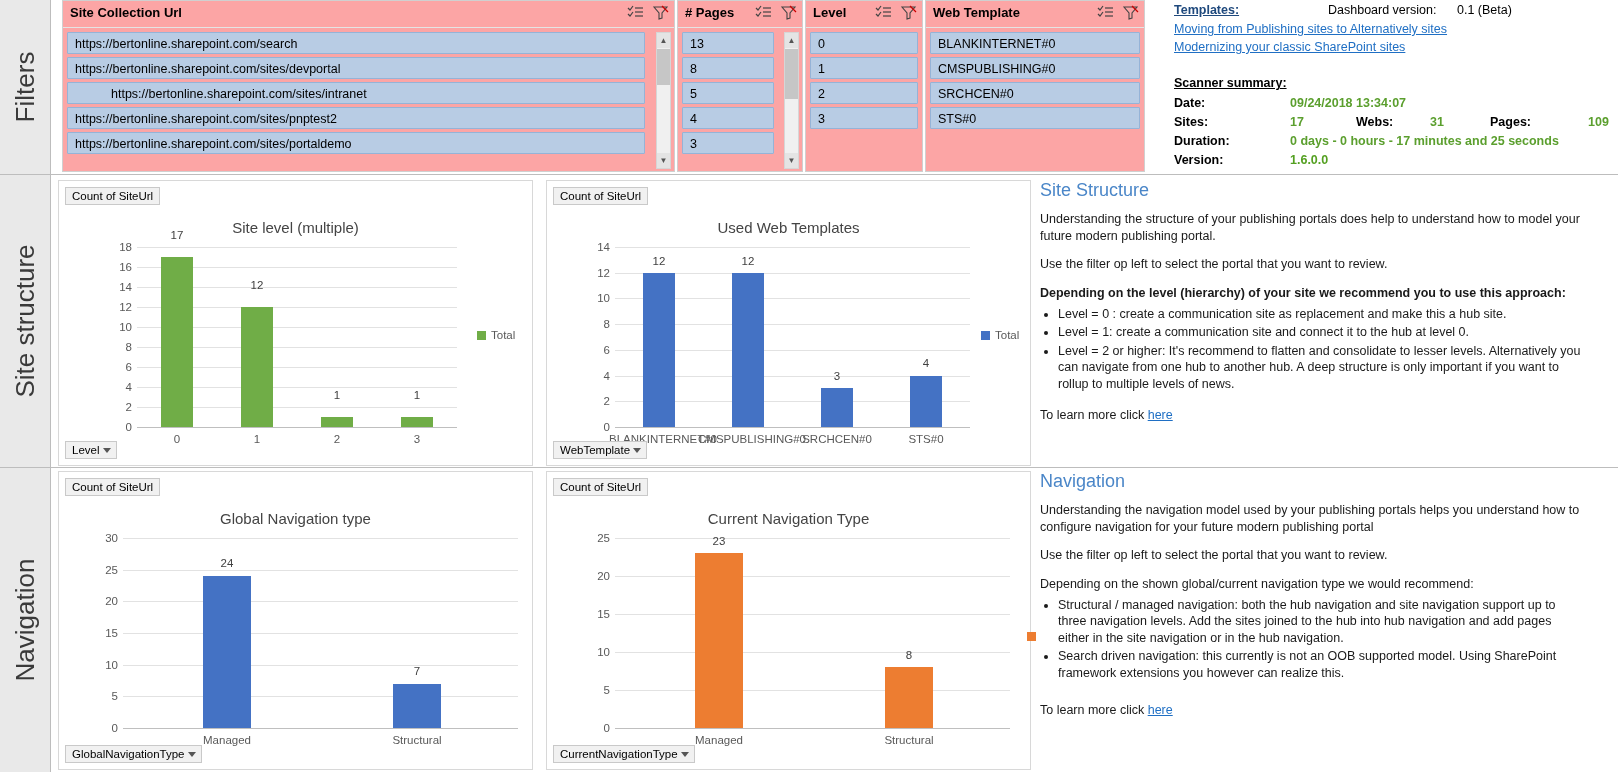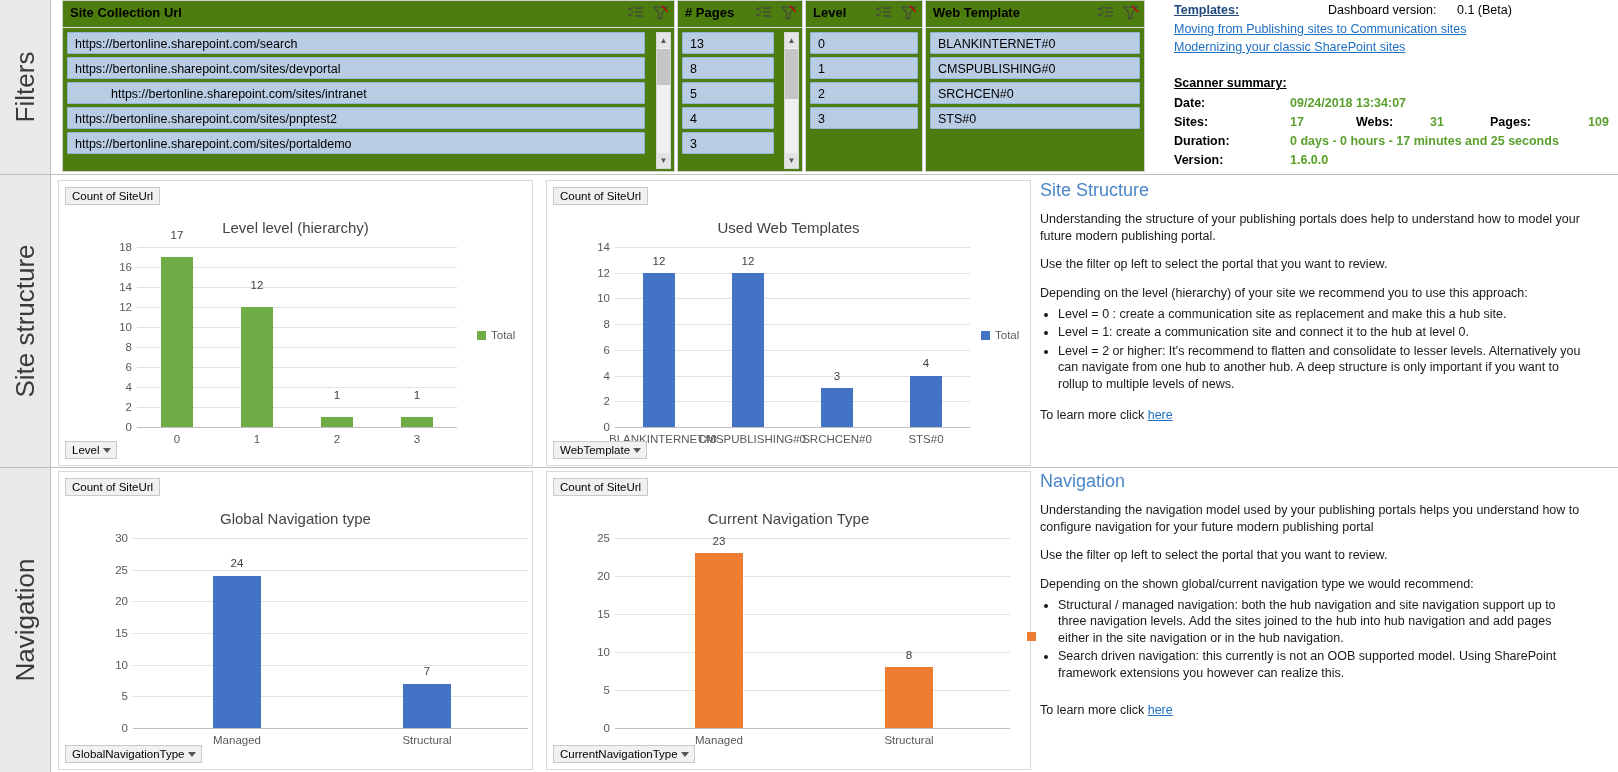--- a/index.html
+++ b/index.html
@@ -20,21 +20,21 @@
     font-family:"Liberation Sans", sans-serif;
   }
   #rail-filters{top:0;height:174px;}
   #rail-structure{top:175px;height:292px;}
   #rail-navigation{top:468px;height:304px;}
 
   .hsep{position:absolute;left:0;width:1618px;height:1px;background:#bdbdbd;}
 
   
   .filters{position:absolute;left:51px;top:0;width:1567px;height:174px;background:#fff;}
-  .slicer{position:absolute;border:1px solid #d0d0d0;background:#4d7c0f;box-sizing:border-box;}
+  .slicer{position:absolute;border:1px solid #d0d0d0;background:#fca5a5;box-sizing:border-box;}
   .slicer-head{position:relative;height:26px;border-bottom:1px solid #e4e4e4;}
   .slicer-title{position:absolute;left:7px;top:4px;font-weight:bold;font-size:13px;color:#000;}
   .slicer-icons{position:absolute;right:5px;top:3px;display:flex;gap:8px;}
   .icon-btn{width:17px;height:17px;position:relative;cursor:pointer;}
   .icon-btn svg{display:block;}
   .slicer-body{position:relative;padding:4px 4px 0 4px;}
   .sl-item{
     height:22px;line-height:22px;
     background:#b8cce4;border:1px solid #95b3d7;
     margin-bottom:3px;padding-left:7px;font-size:12.5px;color:#000;
@@ -245,21 +245,21 @@
         <div class="sl-item" style="width:210px;">SRCHCEN#0</div>
         <div class="sl-item" style="width:210px;">STS#0</div>
       </div>
     </div>
 
     <div class="resources">
       <div class="res-title">Templates:</div>
       <div class="res-dash">Dashboard version:</div>
       <div style="position:absolute;left:297px;top:3px;text-align:right;">0.1 (Beta)</div>
 
-      <a class="res-link" id="res-link1">Moving from Publishing sites to Communication sites</a>
+      <a class="res-link" id="res-link1">Moving from Publishing sites to Alternatively sites</a>
       <a class="res-link" id="res-link2">Modernizing your classic SharePoint sites</a>
 
       <div class="sum-title">Scanner summary:</div>
 
       <div class="sum-row" style="top:96px;">Date:</div>
       <div class="sum-val" style="left:130px;top:96px;">09/24/2018 13:34:07</div>
 
       <div class="sum-row" style="top:115px;">Sites:</div>
       <div class="sum-val" style="left:130px;top:115px;">17</div>
 
@@ -272,21 +272,21 @@
       <div class="sum-row" style="top:134px;">Duration:</div>
       <div class="sum-val" style="left:130px;top:134px;">0 days - 0 hours - 17 minutes and 25 seconds</div>
 
       <div class="sum-row" style="top:153px;">Version:</div>
       <div class="sum-val ver" style="left:130px;top:153px;">1.6.0.0</div>
     </div>
   </div>
 
   <div class="panel" style="left:58px;top:180px;width:475px;height:286px;">
     <div class="panel-tag">Count of SiteUrl</div>
-    <div class="chart-title">Level level (hierarchy)</div>
+    <div class="chart-title">Site level (multiple)</div>
 
     <div class="plot" style="left:78px;top:66px;width:320px;height:180px;">
 
       <div class="gridline" style="top:0px;width:320px;"></div>
         <div class="ytick" style="top:0px;">18</div>
       <div class="gridline" style="top:20px;width:320px;"></div>
         <div class="ytick" style="top:20px;">16</div>
       <div class="gridline" style="top:40px;width:320px;"></div>
         <div class="ytick" style="top:40px;">14</div>
       <div class="gridline" style="top:60px;width:320px;"></div>
@@ -375,36 +375,36 @@
       <span>Total</span>
     </div>
 
     <div class="filter-pill">WebTemplate</div>
   </div>
 
   <div class="textpanel" style="left:1040px;top:180px;width:545px;height:286px;">
     <h2 class="tp-title">Site Structure</h2>
     <p class="tp-p">Understanding the structure of your publishing portals does help to understand how to model your future modern publishing portal.</p>
     <p class="tp-p">Use the filter op left to select the portal that you want to review.</p>
-    <p class="tp-p" style="margin-bottom:4px;">Depending on the level (hierarchy) of your site we recommend you to use this approach:</p>
+    <p class="tp-p" style="margin-bottom:4px;font-weight:bold;">Depending on the level (hierarchy) of your site we recommend you to use this approach:</p>
     <ul class="tp-list">
       <li>Level = 0 : create a communication site as replacement and make this a hub site.</li>
       <li>Level = 1: create a communication site and connect it to the hub at level 0.</li>
       <li>Level = 2 or higher: It's recommend to flatten and consolidate to lesser levels. Alternatively you can navigate from one hub to another hub. A deep structure is only important if you want to rollup to multiple levels of news.</li>
     </ul>
     <p class="tp-p" style="margin-top:14px;">
       <span>To learn more click </span><a class="tp-link">here</a>
     </p>
   </div>
 
   <div class="panel" style="left:58px;top:471px;width:475px;height:299px;">
     <div class="panel-tag">Count of SiteUrl</div>
     <div class="chart-title">Global Navigation type</div>
 
-    <div class="plot" style="left:74px;top:66px;width:395px;height:190px;">
+    <div class="plot" style="left:64px;top:66px;width:395px;height:190px;">
       <div class="gridline" style="top:0px;width:395px;"></div>
         <div class="ytick" style="top:0px;">30</div>
       <div class="gridline" style="top:31.7px;width:395px;"></div>
         <div class="ytick" style="top:31.7px;">25</div>
       <div class="gridline" style="top:63.3px;width:395px;"></div>
         <div class="ytick" style="top:63.3px;">20</div>
       <div class="gridline" style="top:95px;width:395px;"></div>
         <div class="ytick" style="top:95px;">15</div>
       <div class="gridline" style="top:126.7px;width:395px;"></div>
         <div class="ytick" style="top:126.7px;">10</div>

